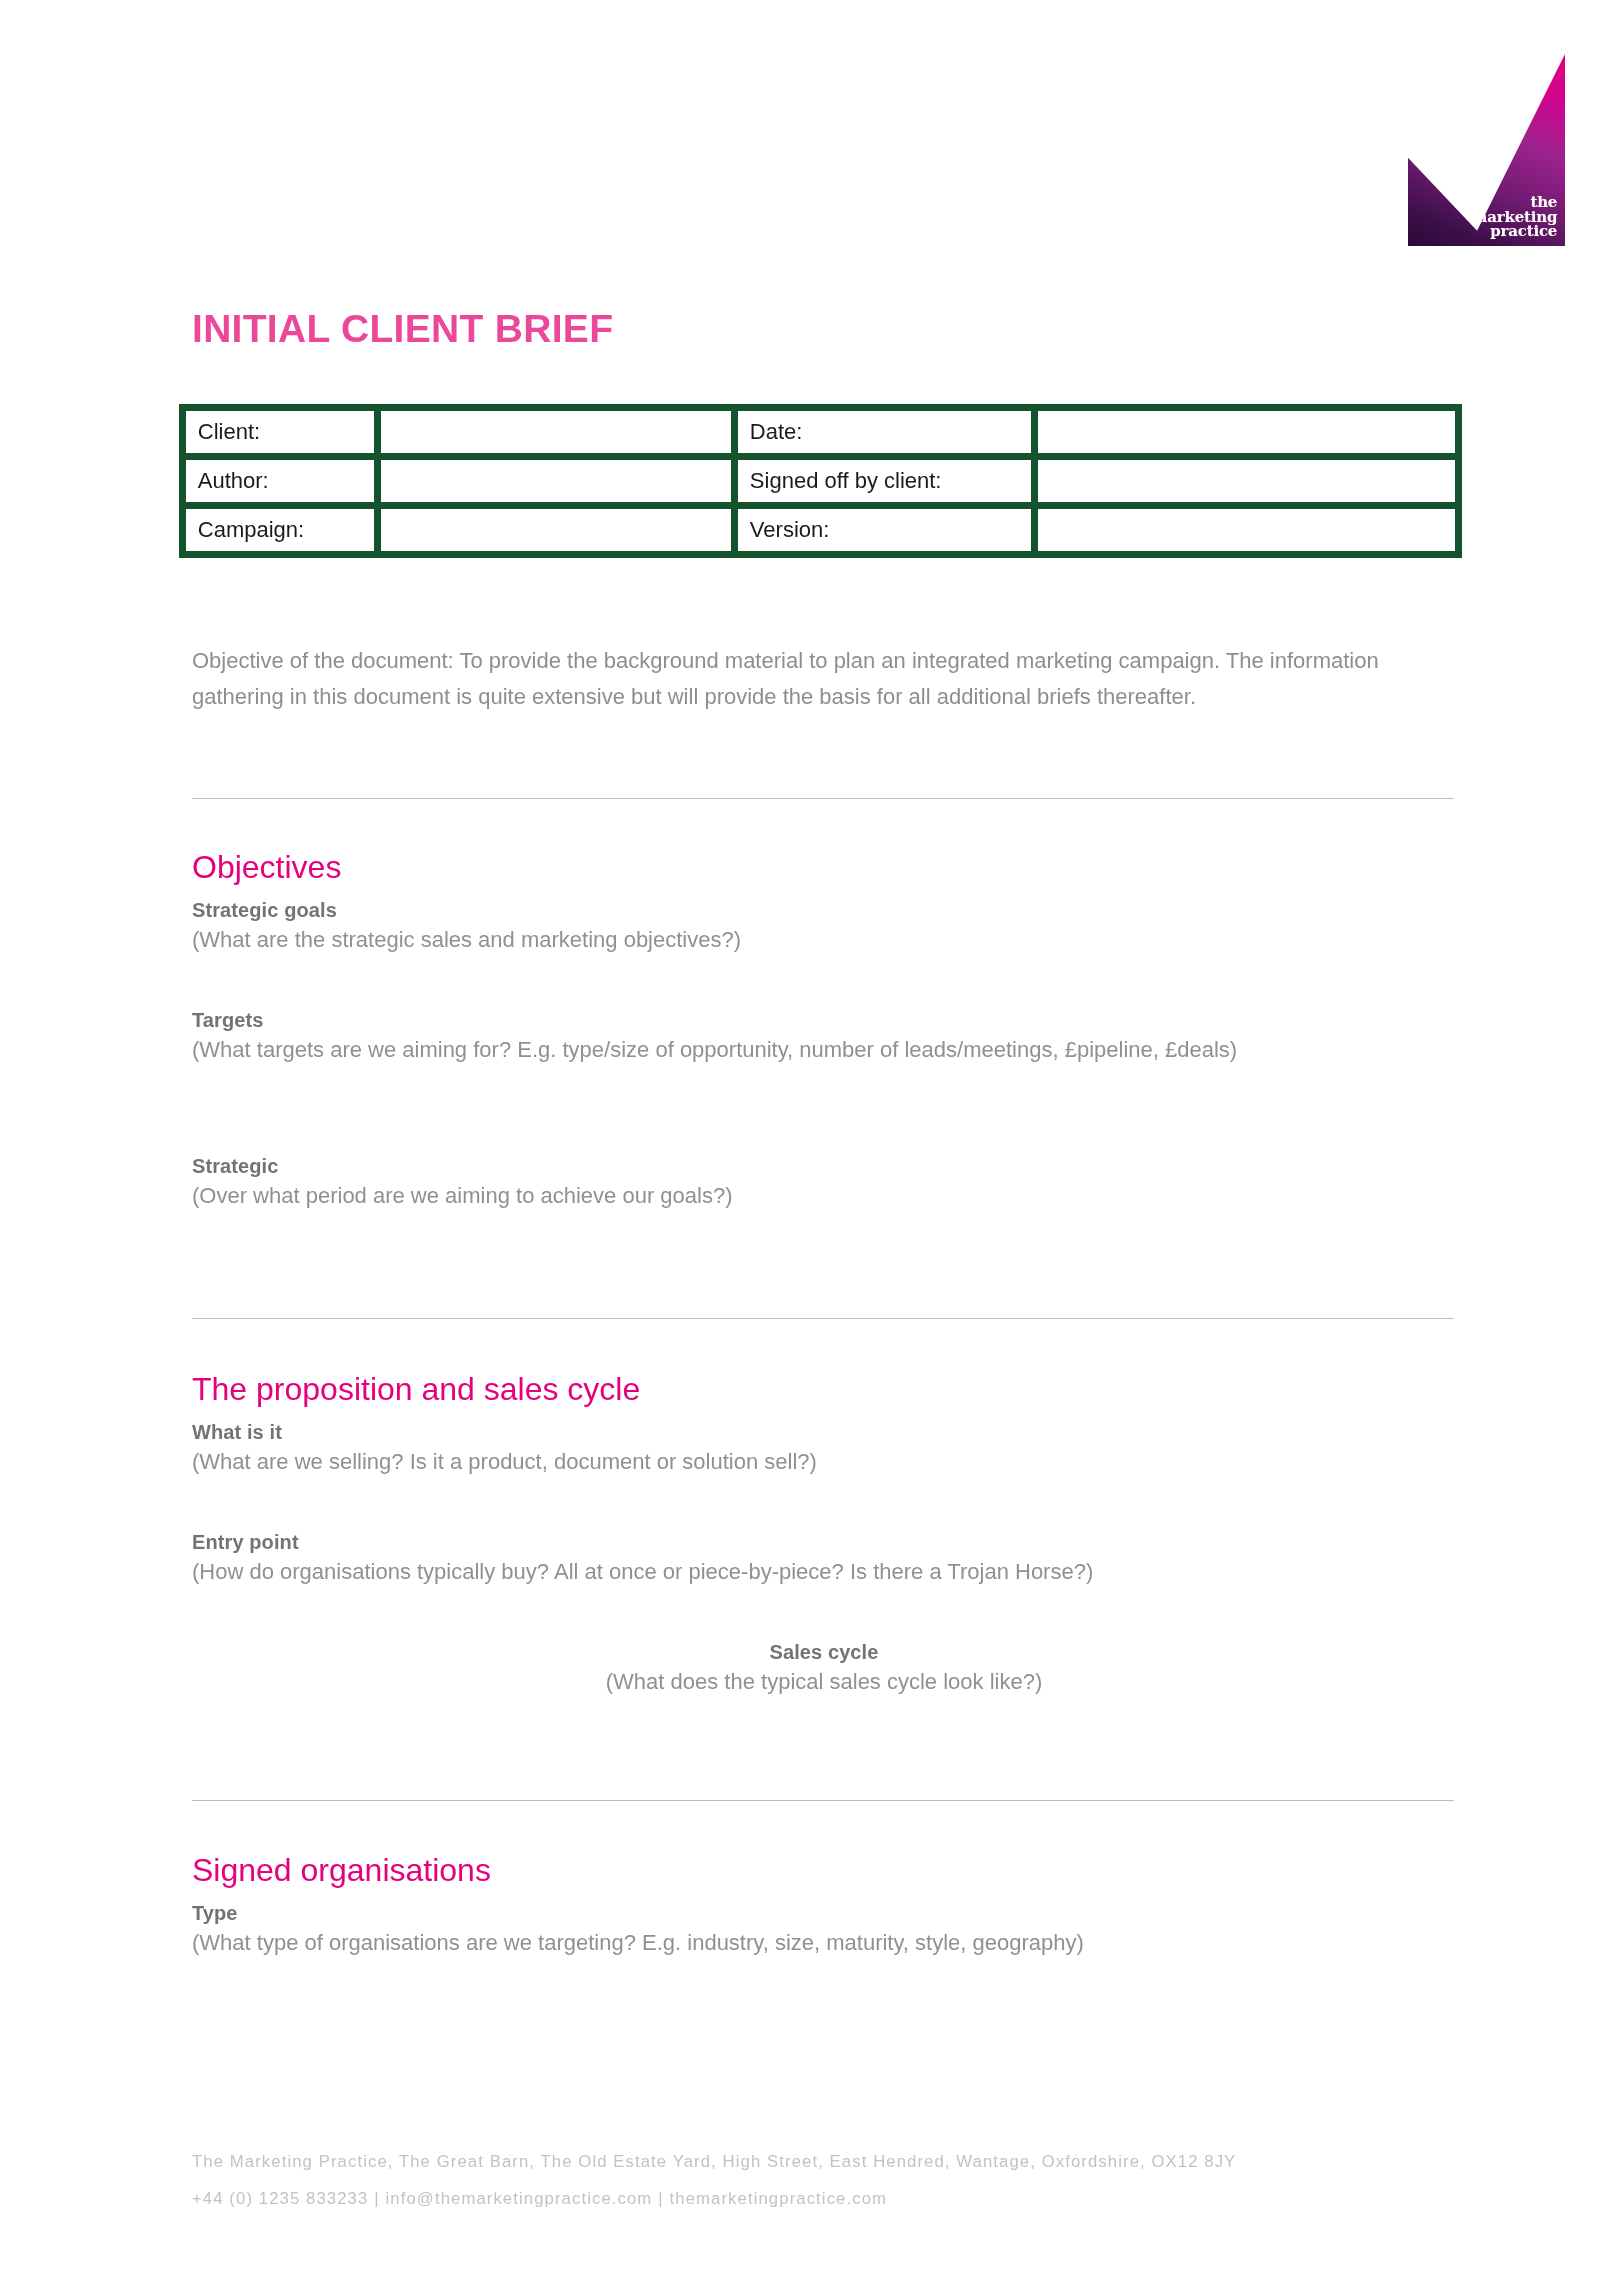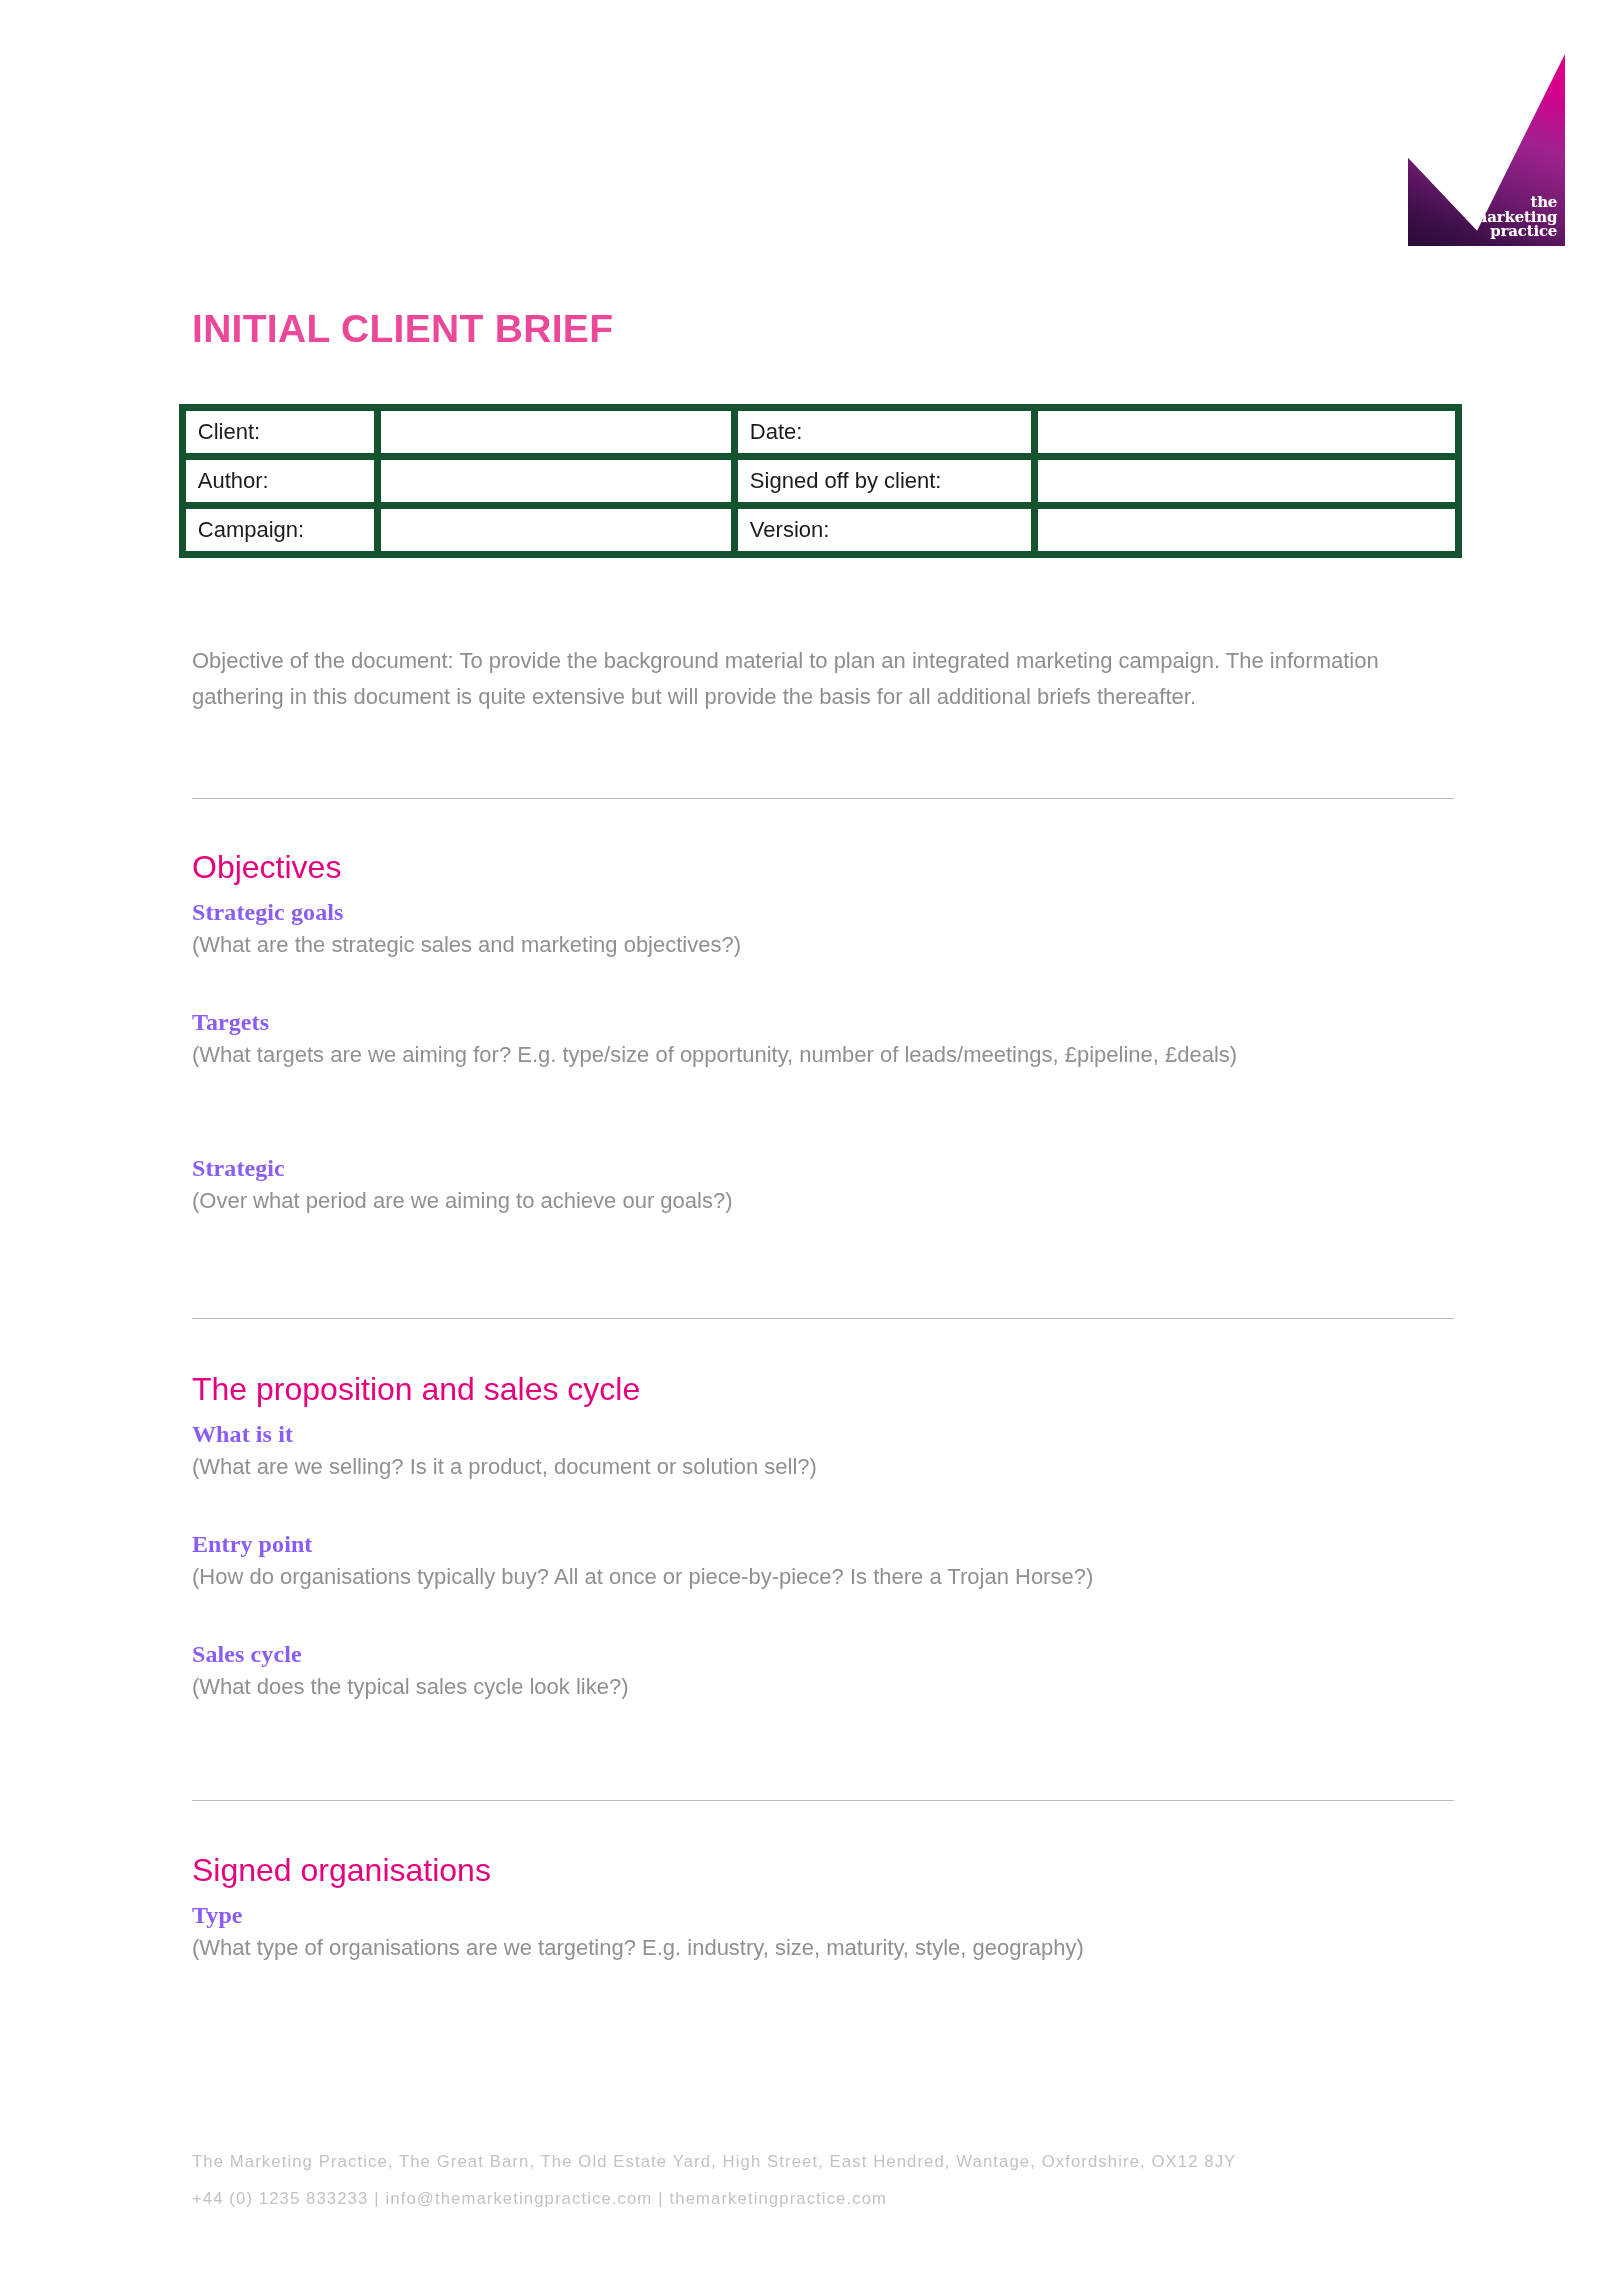--- a/index.html
+++ b/index.html
@@ -112,26 +112,25 @@
     line-height: 1.15;
     white-space: nowrap;
   }
   .field {
     position: absolute;
     left: 192px;
     width: 1264px;
   }
   .field h3 {
     margin: 0;
-    font-size: 24px;
+    font-size: 20px;
     font-weight: 700;
-    color: #8b5cf6;
+    color: #737373;
     line-height: 1.22;
     letter-spacing: 0.1px;
-    font-family: Liberation Serif, serif;
   }
   .field p {
     margin: 0;
     font-size: 22px;
     font-weight: 400;
     color: #909090;
     line-height: 36px;
   }
 
   
@@ -211,21 +210,21 @@
 <div class="field" style="top:1420px;">
   <h3>What is it</h3>
   <p>(What are we selling? Is it a product, document or solution sell?)</p>
 </div>
 
 <div class="field" style="top:1530px;">
   <h3>Entry point</h3>
   <p>(How do organisations typically buy? All at once or piece-by-piece? Is there a Trojan Horse?)</p>
 </div>
 
-<div class="field" style="top:1640px;">
+<div class="field" style="top:1640px;text-align:center;">
   <h3>Sales cycle</h3>
   <p>(What does the typical sales cycle look like?)</p>
 </div>
 
 <div class="rule" style="top:1800px;"></div>
 <h2 class="section-title" style="top:1825px;">Signed organisations</h2>
 
 <div class="field" style="top:1901px;">
   <h3>Type</h3>
   <p>(What type of organisations are we targeting? E.g. industry, size, maturity, style, geography)</p>

